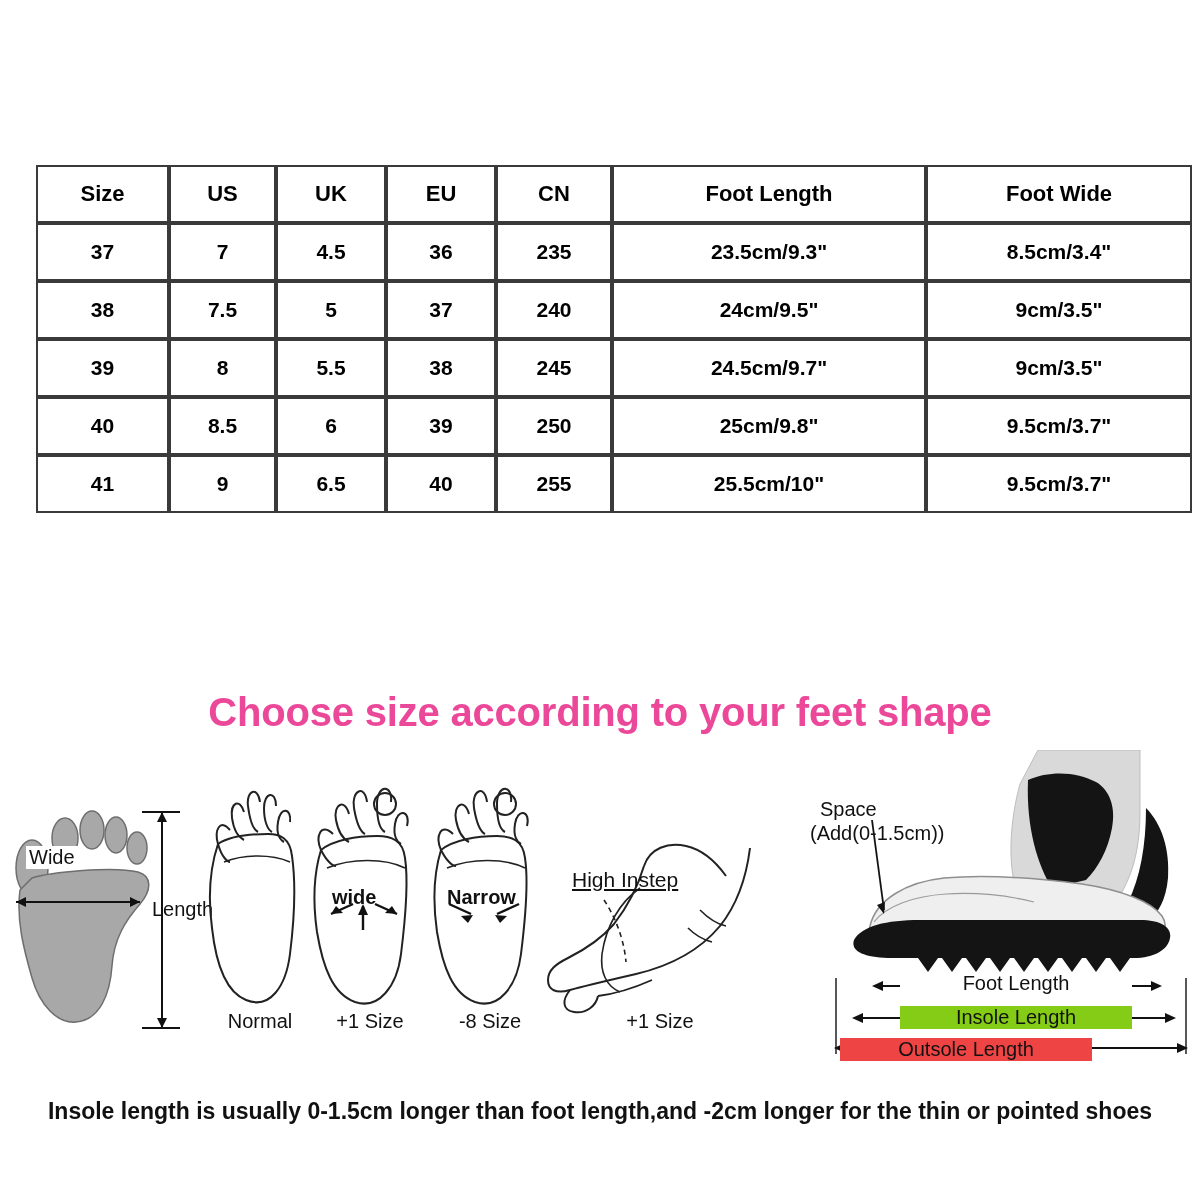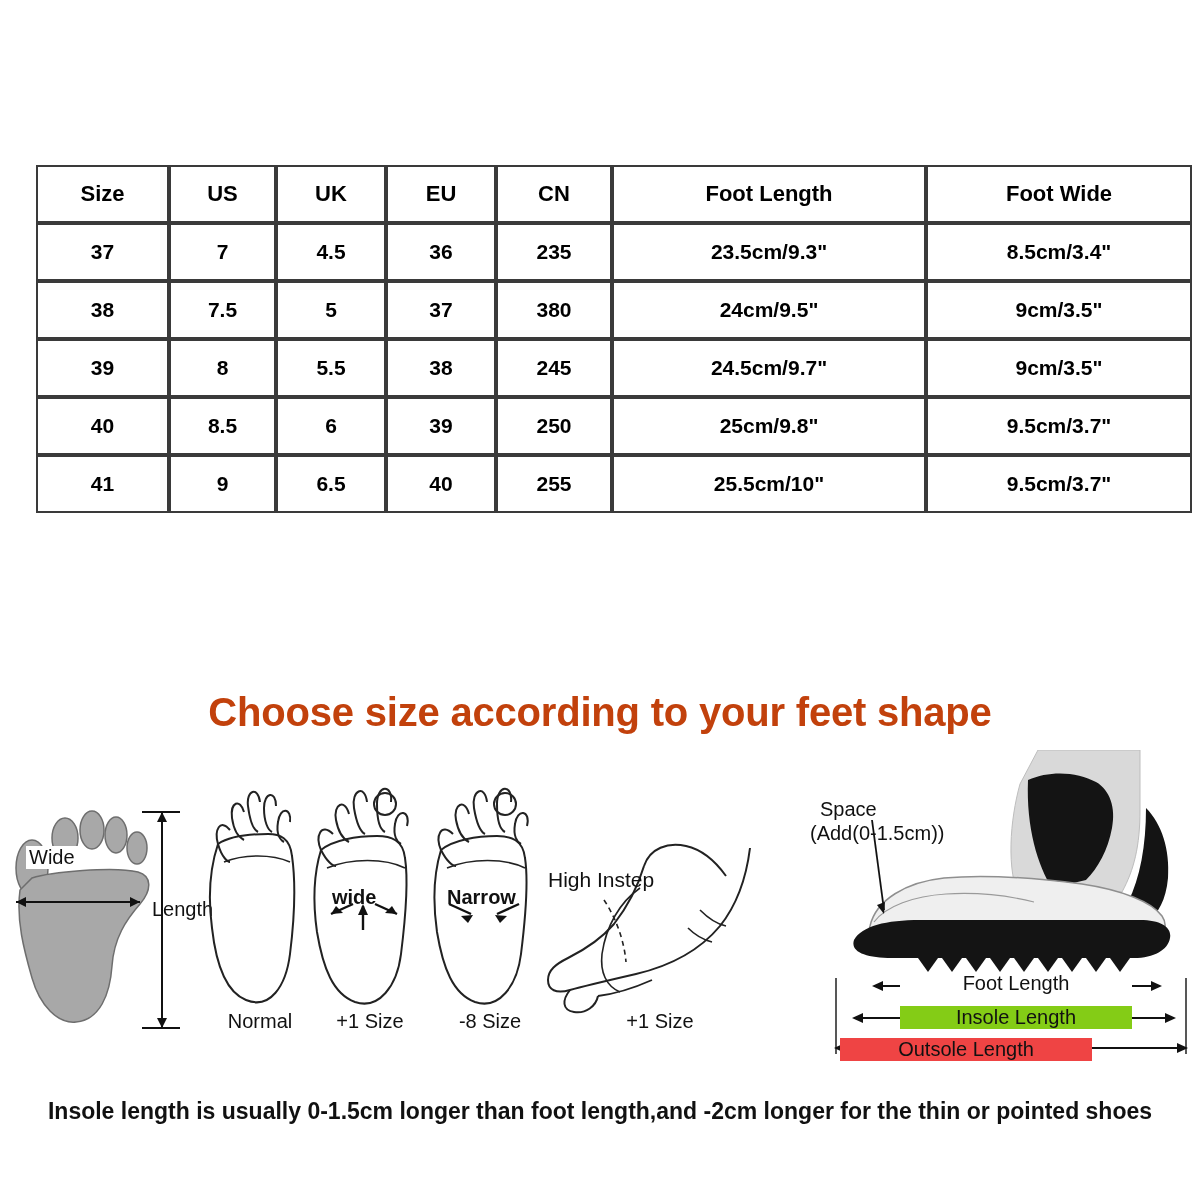--- a/index.html
+++ b/index.html
@@ -52,21 +52,21 @@
   .col-fl    { width: 310px; }
   .col-fw    { width: 262px; }
 
   
   .headline {
     position: absolute;
     left: 0;
     top: 690px;
     width: 1200px;
     text-align: center;
-    color: #c2410c;
+    color: #ec4899;
     font-size: 40px;
     font-weight: bold;
     letter-spacing: -0.2px;
   }
 
   
   .diagrams {
     position: absolute;
     left: 0;
     top: 760px;
@@ -124,21 +124,21 @@
         <td>36</td>
         <td>235</td>
         <td>23.5cm/9.3"</td>
         <td>8.5cm/3.4"</td>
       </tr>
       <tr>
         <td>38</td>
         <td>7.5</td>
         <td>5</td>
         <td>37</td>
-        <td>380</td>
+        <td>240</td>
         <td>24cm/9.5"</td>
         <td>9cm/3.5"</td>
       </tr>
       <tr>
         <td>39</td>
         <td>8</td>
         <td>5.5</td>
         <td>38</td>
         <td>245</td>
         <td>24.5cm/9.7"</td>
@@ -270,21 +270,21 @@
                C88 66 98 46 104 26"></path>
       <path d="M104 26 C110 8 128 2 146 6 C164 10 176 22 186 36"></path>
       <path d="M30 150 C22 160 22 170 34 172 C46 174 56 166 58 156"></path>
       <path d="M58 156 C74 154 94 148 112 140" stroke-width="1.8"></path>
       <path d="M64 60 C76 78 84 100 86 122" stroke-width="1.6" stroke-dasharray="5 4"></path>
       <path d="M100 48 C80 62 66 86 62 114 C60 132 66 146 80 152" stroke-width="1.6"></path>
       <path d="M160 70 C168 78 176 84 186 86" stroke-width="1.6"></path>
       <path d="M148 88 C156 96 164 100 172 102" stroke-width="1.6"></path>
     </g>
   </svg>
-  <div class="cap" style="left:548px; top:108px; font-size:21px;">High Instep</div>
+  <div class="cap" style="left:572px; top:108px; font-size:21px;text-decoration:underline;">High Instep</div>
   <div class="cap" style="left:590px; top:250px; width:140px;">+1 Size</div>
 
   <svg class="dg" style="left:810px; top:-10px;" width="380" height="320" viewBox="0 0 380 320">
 
     <g>
       <path d="M228 0 L330 0 L330 60 C330 96 324 120 312 142 L210 150
                C196 120 200 70 210 34 Z" fill="#d9d9d9" stroke="#bdbdbd" stroke-width="1"></path>
     </g>
 
     <g>

